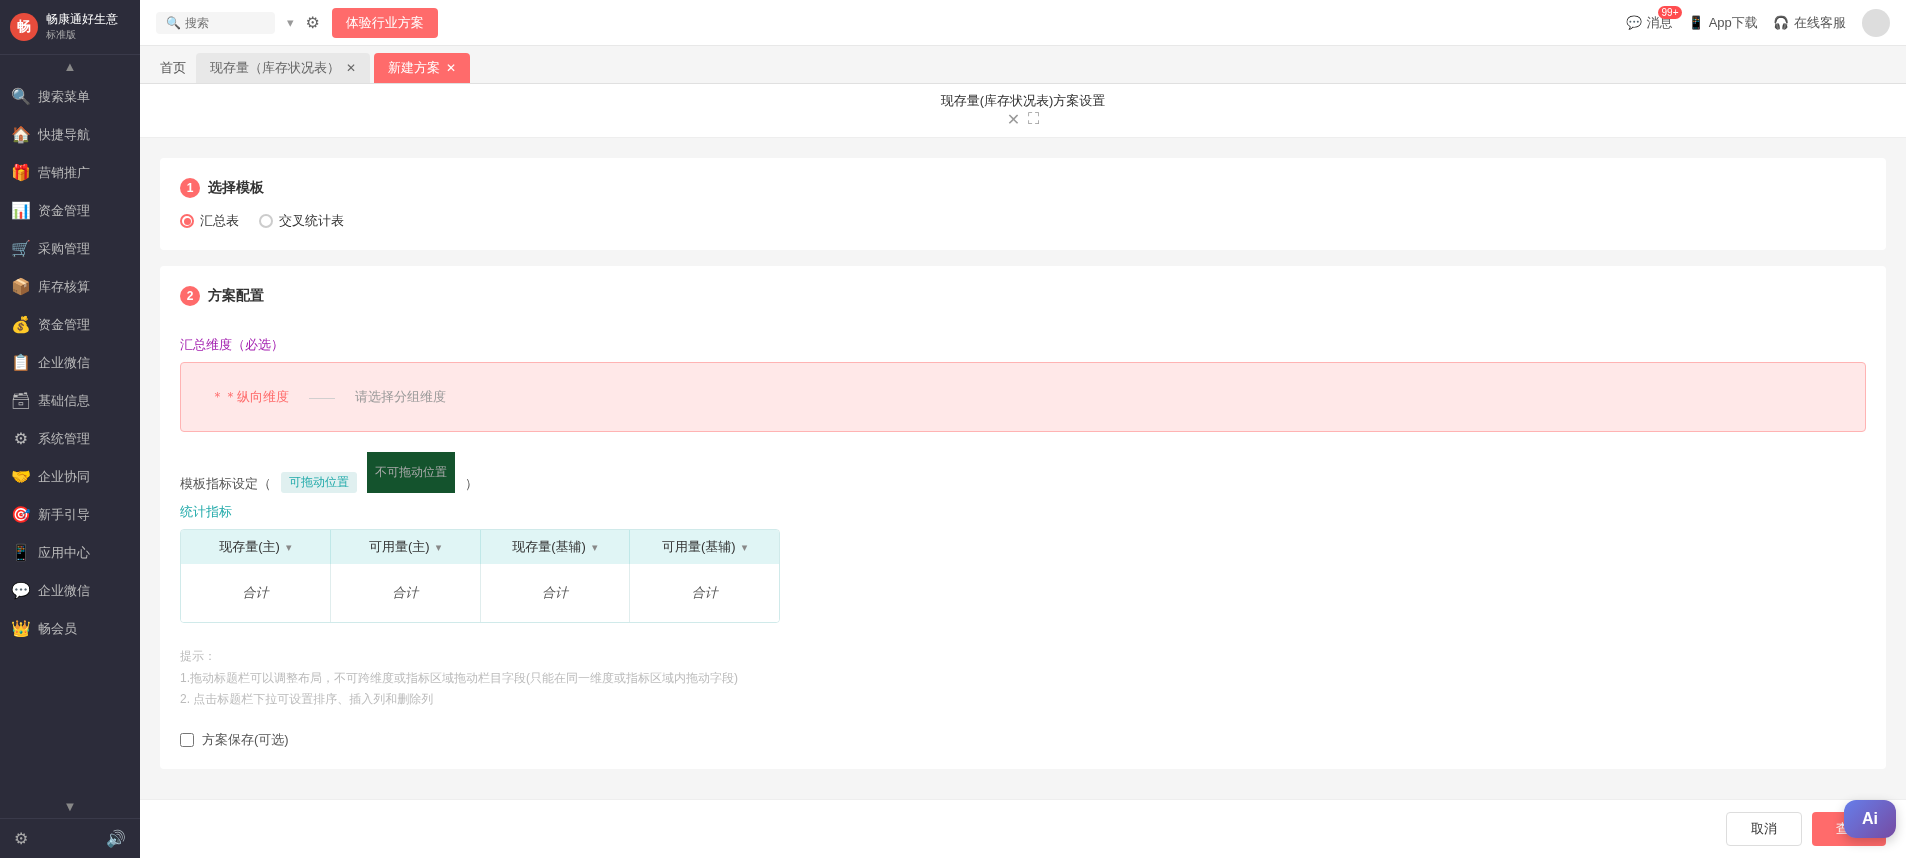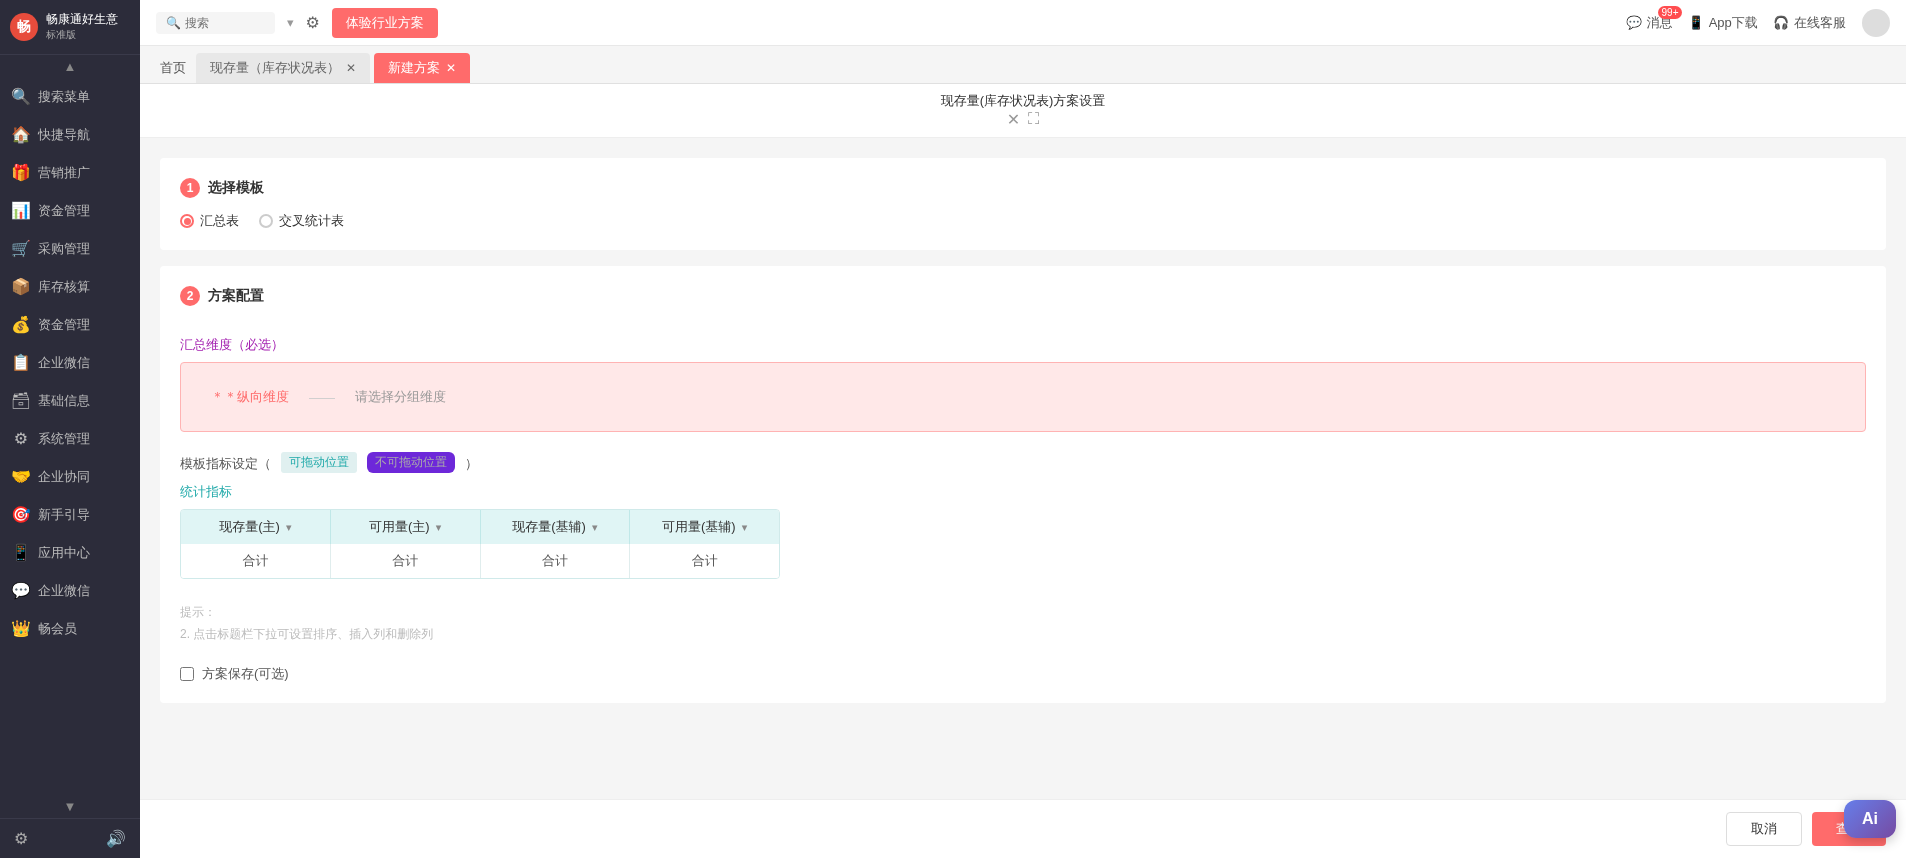--- a/index.html
+++ b/index.html
@@ -166,41 +166,42 @@
     .dim-placeholder { color: #999; font-size: 13px; }
 
     
     .indicator-config { margin-top: 20px; }
     .indicator-label { font-size: 13px; color: #555; margin-bottom: 10px; display: flex; align-items: flex-end; gap: 10px; }
     .indicator-chip {
       background: #e0f0f0; color: #2aa; border-radius: 3px;
       padding: 2px 8px; font-size: 12px;
     }
     .indicator-chip-gray {
-      background: #6d28d9; color: #aaa;
-      padding: 2px 8px; border-radius: 6px; font-size: 12px;
+      background: #14532d; color: #aaa;
+      padding: 12px 8px; border-radius: 0; font-size: 12px;
     }
 
     
     .stats-section { margin-top: 10px; }
     .stats-label { color: #2aa; font-size: 13px; margin-bottom: 8px; }
     .stats-table { border: 1px solid #d0eaea; border-radius: 4px; overflow: hidden; display: inline-block; min-width: 600px; }
     .stats-header { display: flex; background: #e0f5f5; }
     .stats-header-cell {
       flex: 1; padding: 8px 12px;
       display: flex; align-items: center; justify-content: center; gap: 6px;
       border-right: 1px solid #c0e8e8; font-size: 13px; color: #333;
       min-width: 140px;
     }
     .stats-header-cell:last-child { border-right: none; }
     .stats-row { display: flex; background: white; }
     .stats-cell {
-      flex: 1; padding: 8px 12px; text-align: center;
+      flex: 1; padding: 20px 12px; text-align: center;
       border-right: 1px solid #e0eded; font-size: 13px; color: #555;
       min-width: 140px;
+      font-style: italic;
     }
     .stats-cell:last-child { border-right: none; }
     .chevron-down { font-size: 11px; color: #888; }
 
     
     .tips { margin-top: 20px; font-size: 12px; color: #bbb; line-height: 1.8; }
 
     
     .save-row { margin-top: 20px; display: flex; align-items: center; gap: 8px; font-size: 13px; color: #555; }
     .save-checkbox { width: 14px; height: 14px; border: 1px solid #bbb; cursor: pointer; }
@@ -439,20 +440,21 @@
               <div class="stats-cell">合计</div>
               <div class="stats-cell">合计</div>
               <div class="stats-cell">合计</div>
             </div>
           </div>
         </div>
 
         
         <div class="tips">
           <div>提示：</div>
+          <div>1.拖动标题栏可以调整布局，不可跨维度或指标区域拖动栏目字段(只能在同一维度或指标区域内拖动字段)</div>
           <div>2. 点击标题栏下拉可设置排序、插入列和删除列</div>
         </div>
 
         
         <div class="save-row">
           <input type="checkbox" class="save-checkbox" style="">
           <span>方案保存(可选)</span>
         </div>
       </div>
     </div>

